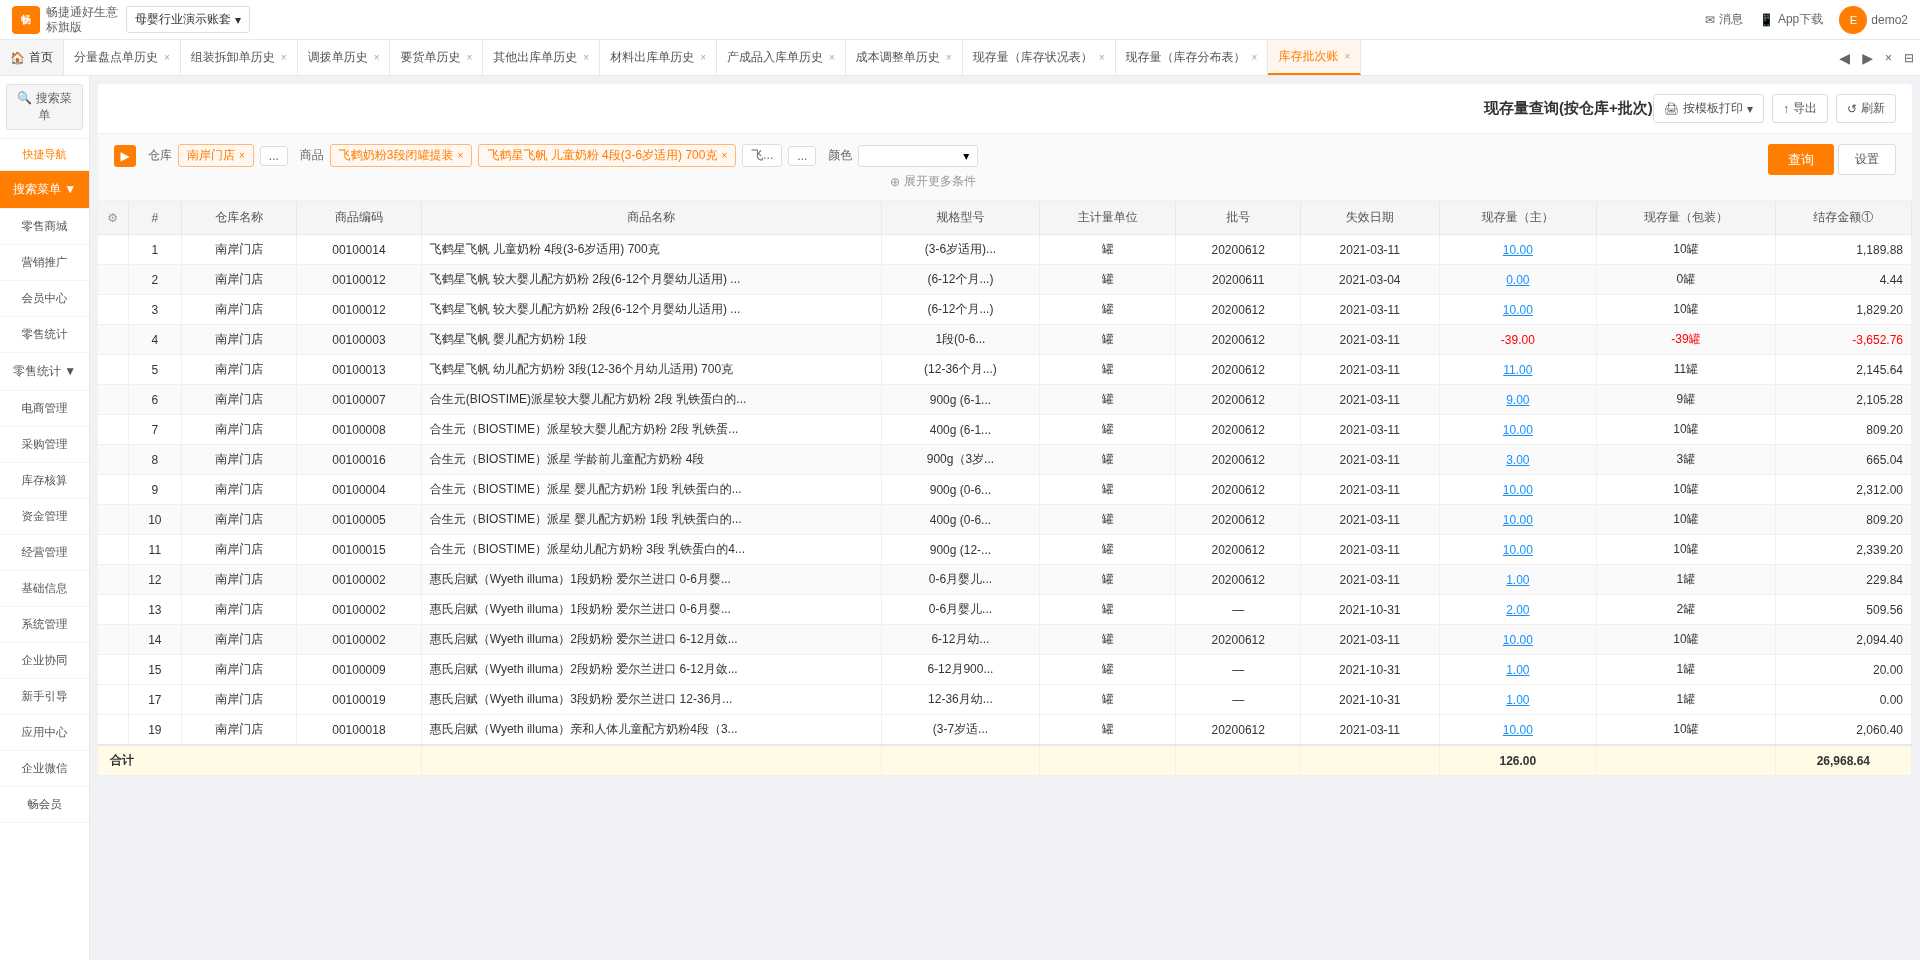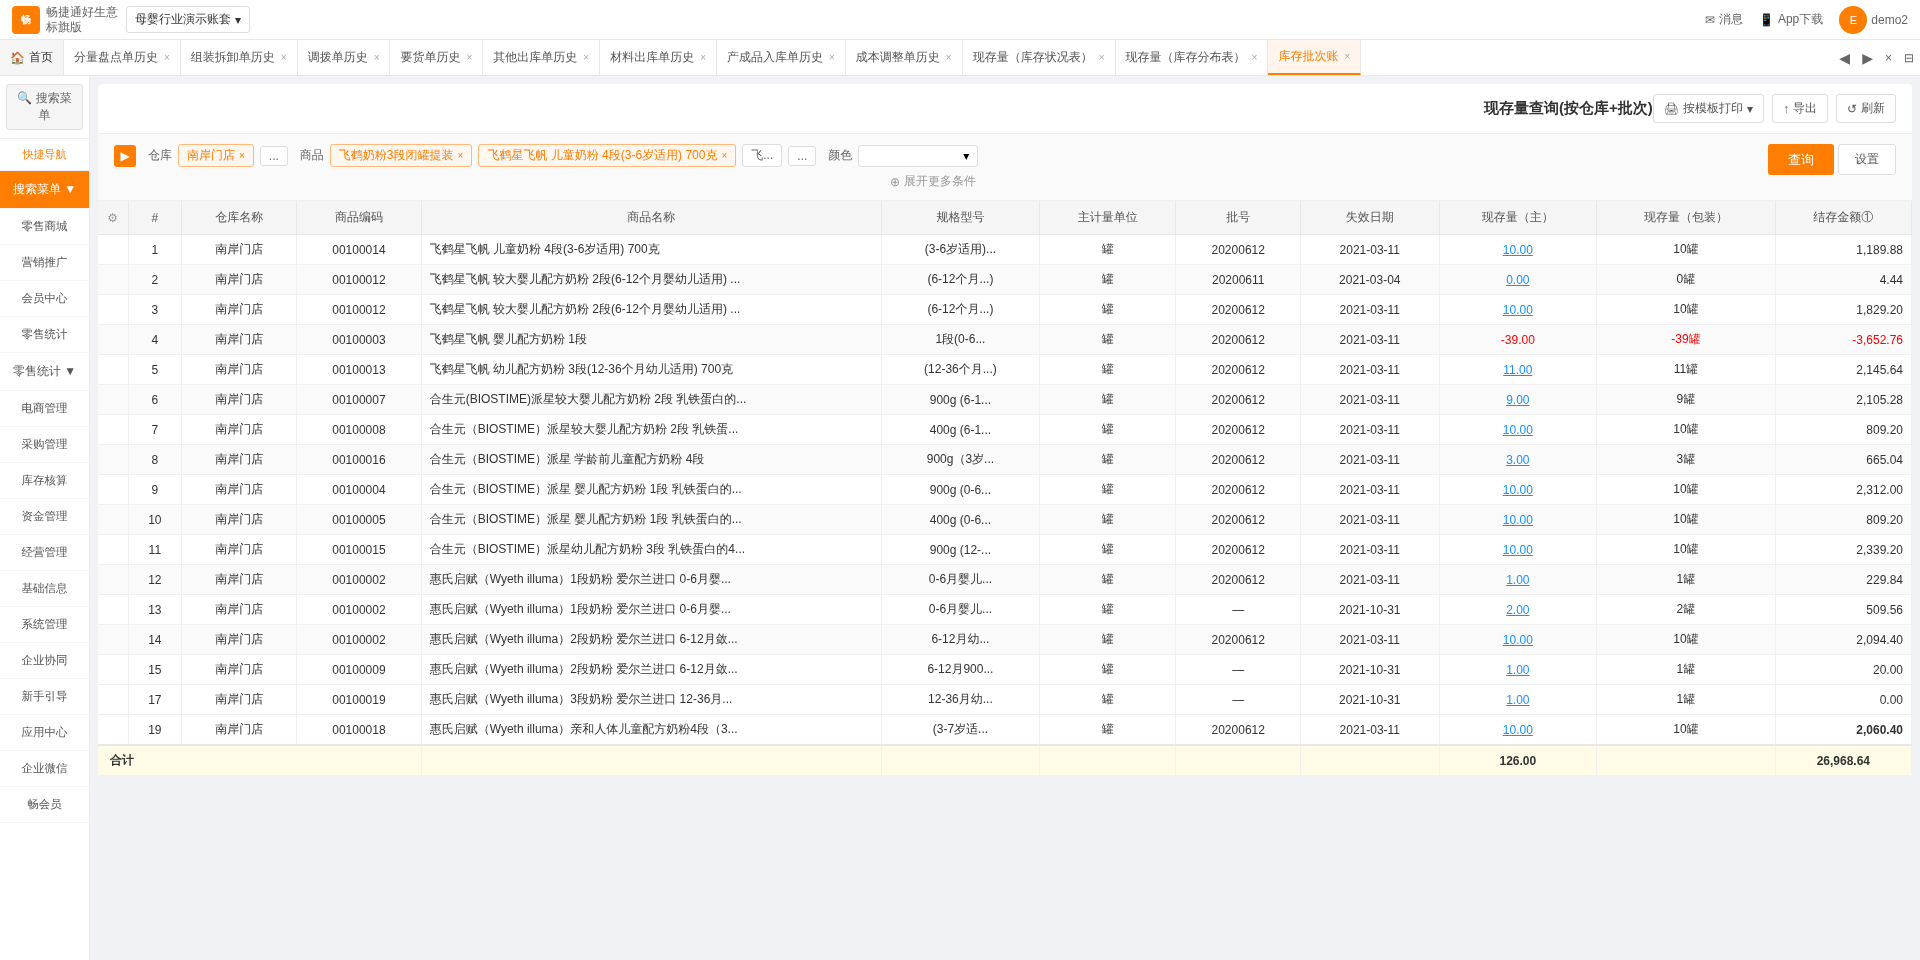--- a/index.html
+++ b/index.html
@@ -683,21 +683,21 @@
     <td>19</td>
     <td>南岸门店</td>
     <td>00100018</td>
     <td style="text-align:left; max-width:260px; overflow:hidden; text-overflow:ellipsis; white-space:nowrap;">惠氏启赋（Wyeth illuma）亲和人体儿童配方奶粉4段（3...</td>
     <td>(3-7岁适...</td>
     <td>罐</td>
     <td>20200612</td>
     <td>2021-03-11</td>
     <td class="blue">10.00</td>
     <td class="">10罐</td>
-    <td class="" style="text-align:right;font-weight:bold;">2,060.40</td>
+    <td class="" style="text-align:right;">2,060.40</td>
   </tr>
             </tbody>
           <tfoot>
             <tr class="summary-row">
               <td colspan="4" style="text-align:left; padding-left:12px;">合计</td>
               <td></td>
               <td></td>
               <td></td>
               <td></td>
               <td></td>

